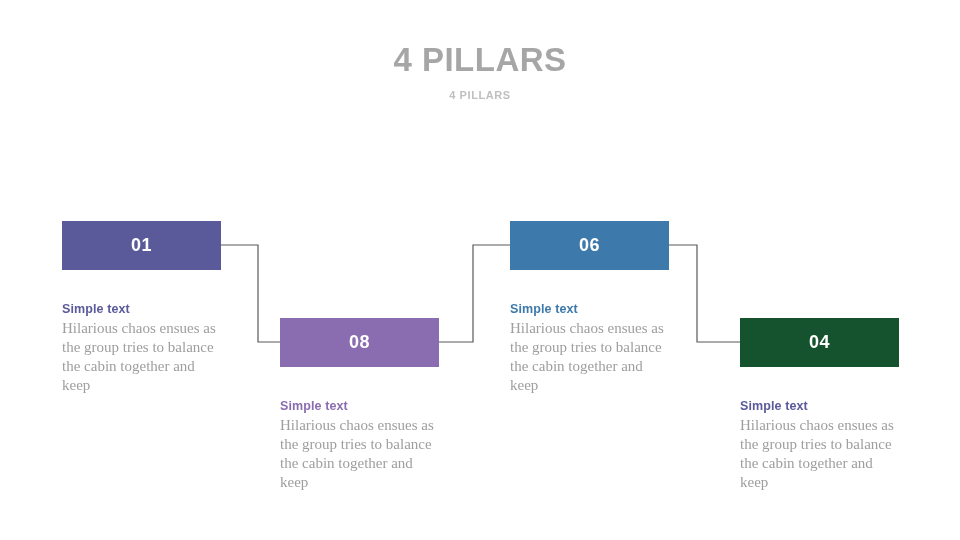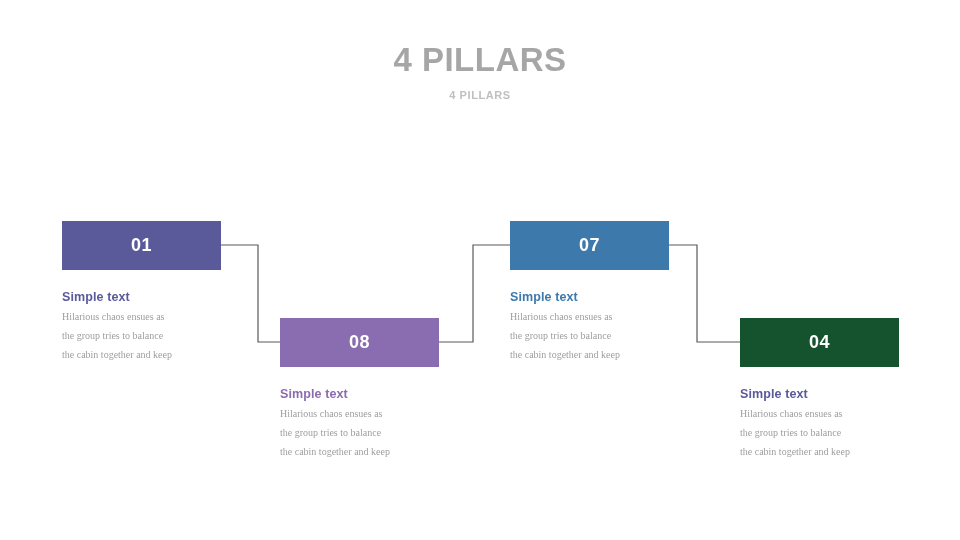--- a/index.html
+++ b/index.html
@@ -65,31 +65,31 @@
     align-items: center;
     justify-content: center;
   }
   .pillar-num {
     color: #ffffff;
     font-size: 18px;
     font-weight: bold;
     letter-spacing: 0.5px;
   }
   .pillar-body {
-    padding-top: 20px;
+    padding-top: 32px;
   }
   .pillar-heading {
     font-size: 12.5px;
     font-weight: bold;
     margin: 0 0 3px 0;
     letter-spacing: 0.1px;
   }
   .pillar-text {
     font-family: "Liberation Serif", serif;
-    font-size: 10px;
+    font-size: 15px;
     color: #9e9e9e;
     line-height: 19px;
     margin: 0;
     white-space: pre-line;
   }
 
   
   #pillar-1 { left: 62px;  top: 221px; }
   #pillar-2 { left: 280px; top: 318px; }
   #pillar-3 { left: 510px; top: 221px; }
@@ -130,21 +130,21 @@
     <div class="pillar-body">
       <div class="pillar-heading" style="color: rgb(138, 108, 176);">Simple text</div>
       <div class="pillar-text" style="color: rgb(158, 158, 158);"> Hilarious chaos ensues as
 the group tries to balance
 the cabin together and keep</div>
     </div>
   </div>
 
   <div class="pillar" id="pillar-3">
     <div class="pillar-bar" style="background-color: rgb(61, 121, 171);">
-      <span class="pillar-num">07</span>
+      <span class="pillar-num">06</span>
     </div>
     <div class="pillar-body">
       <div class="pillar-heading" style="color: rgb(61, 121, 171);">Simple text</div>
       <div class="pillar-text" style="color: rgb(158, 158, 158);"> Hilarious chaos ensues as
 the group tries to balance
 the cabin together and keep</div>
     </div>
   </div>
 
   <div class="pillar" id="pillar-4">

